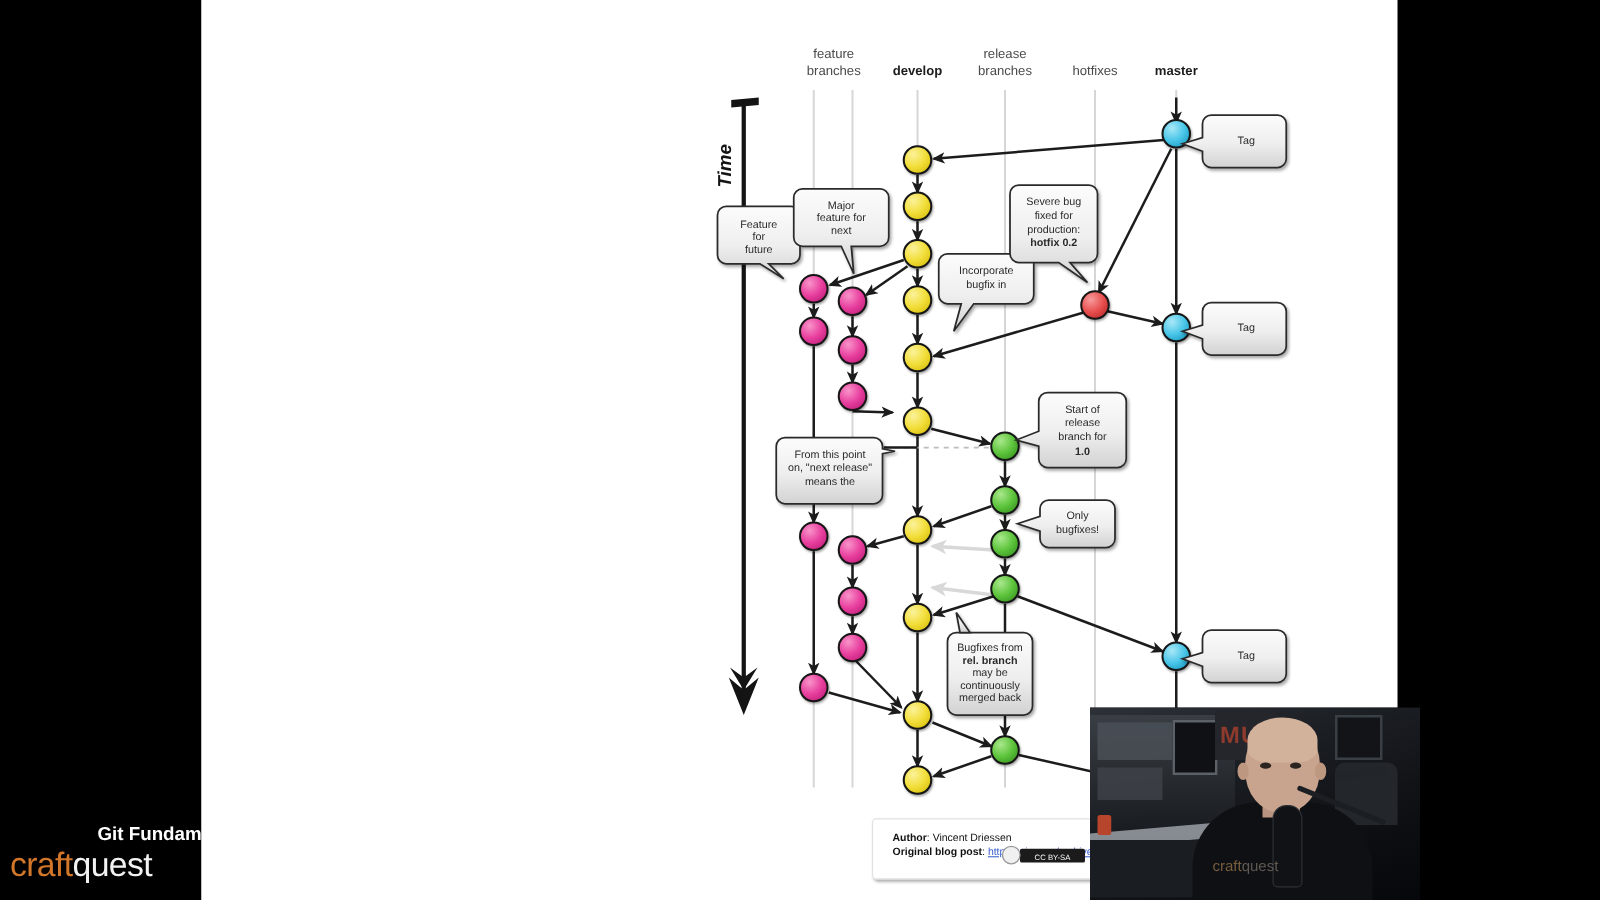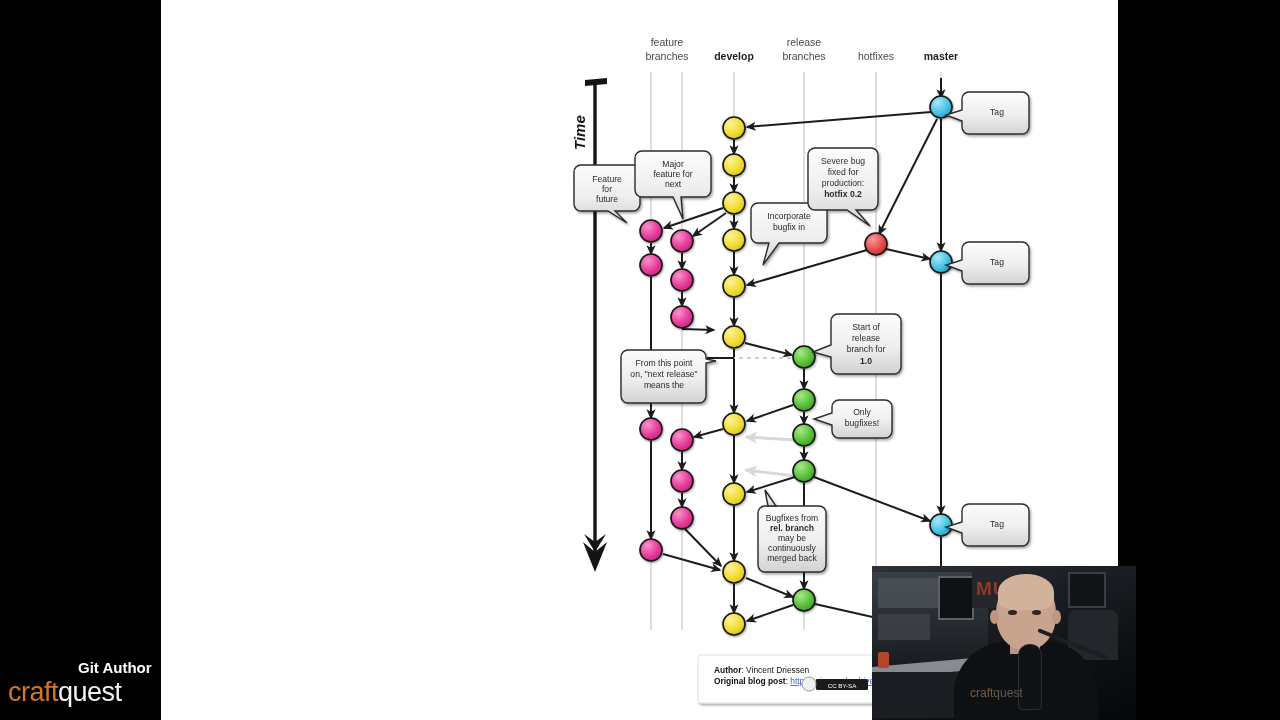--- a/index.html
+++ b/index.html
@@ -352,21 +352,21 @@
             <circle cx="648" cy="684" r="7" fill="#f0f0f0" stroke="#9a9a9a" stroke-width="1"></circle>
             <text x="681" y="688" text-anchor="middle" font-size="6.2" fill="#ffffff" font-family="'Liberation Sans',sans-serif">CC BY-SA</text>
           </g>
         </g>
 
       </svg>
     </div>
   </div>
 
   <div id="brand">
-    <div id="course-title">Git Author</div>
+    <div id="course-title">Git Fundame</div>
     <div id="brand-logo">
       <span class="c1">craft</span><span class="c2">quest</span>
     </div>
   </div>
 
   <div id="cam">
     <div class="cam-layer" id="cam-room"></div>
     <div class="cam-layer" id="cam-deskwall"></div>
     <div class="cam-layer" id="cam-shelf1"></div>
     <div class="cam-layer" id="cam-shelf2"></div>

